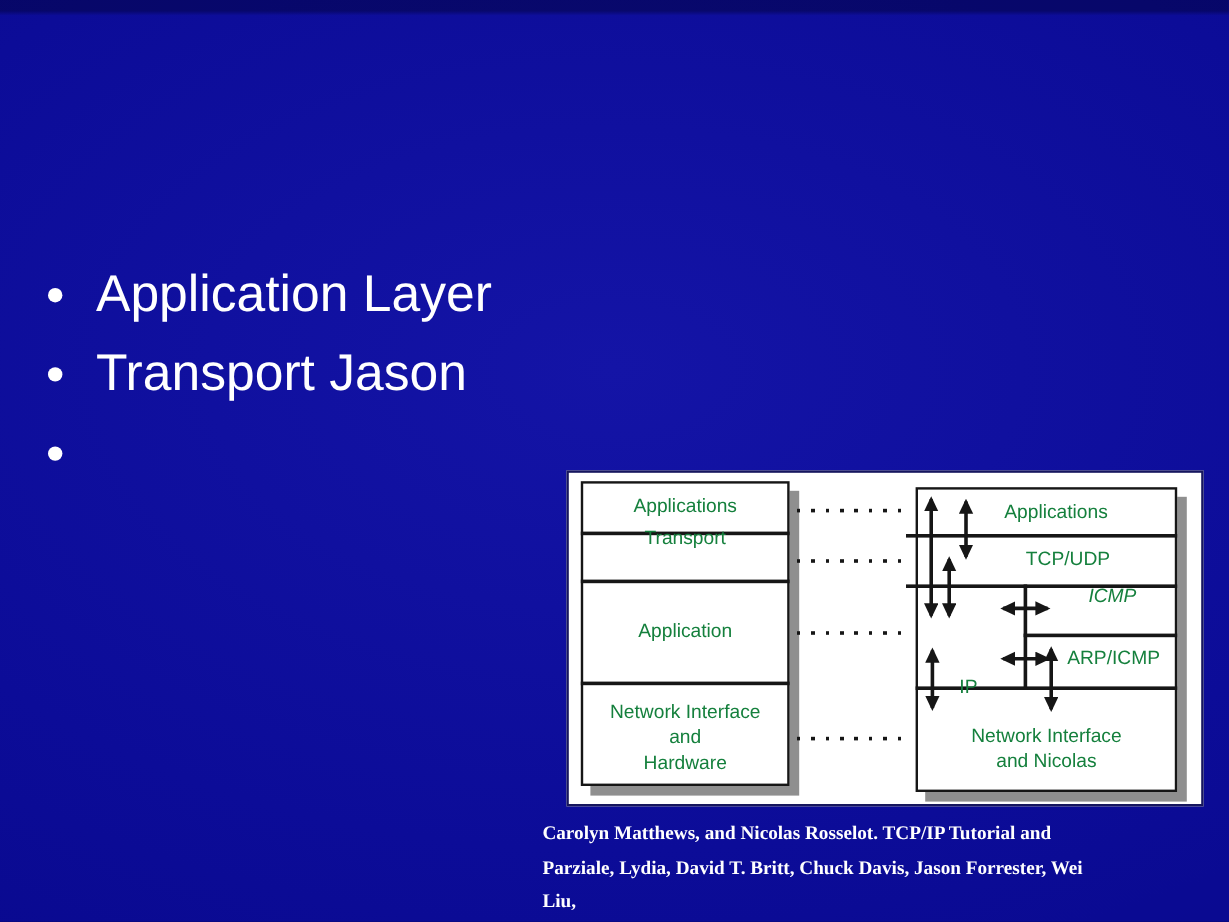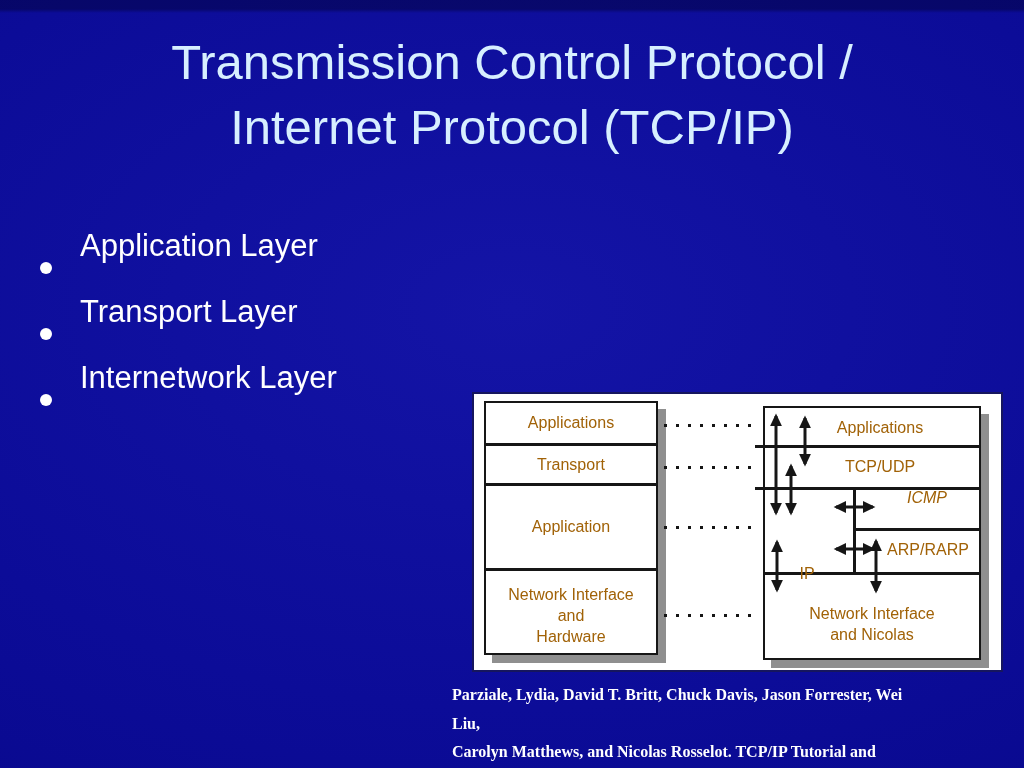--- a/index.html
+++ b/index.html
@@ -20,118 +20,113 @@
     font-size:49px;line-height:65px;font-weight:400;
     letter-spacing:0px;margin:0;
   }
 
   
   .bullets{
     position:absolute;left:40px;top:217px;width:420px;
     list-style:none;margin:0;padding:0;
   }
   .bullets li{
-    display:flex;align-items:flex-end;
-    color:#ffffff;font-size:31px;line-height:57px;
+    display:flex;align-items:flex-start;
+    color:#ffffff;font-size:43px;line-height:57px;
     margin-bottom:9px;
   }
   .bullet-dot{
     flex:0 0 12px;width:12px;height:12px;border-radius:50%;
     background:#ffffff;margin-top:23px;margin-right:28px;
   }
 
   
   .panel{
     position:absolute;left:472px;top:392px;width:531px;height:280px;
     box-sizing:border-box;background:#ffffff;border:2px solid #16165e;
   }
   .panel *{box-sizing:border-box;}
   .abs{position:absolute;}
   .shadow{background:#8f8f8f;}
   .stackbox{background:#ffffff;border:2px solid #161616;}
   .hline{background:#161616;height:3px;}
   .vline{background:#161616;width:3px;}
   .dlabel{
     position:absolute;transform:translate(-50%,-50%);
-    color:#a16207;font-size:16px;line-height:21px;
+    color:#15803d;font-size:16px;line-height:21px;
     text-align:center;white-space:nowrap;
   }
   .dots{
     position:absolute;height:3px;width:87px;
     background:repeating-linear-gradient(90deg,#161616 0 3px,transparent 3px 12px);
   }
   .arrows{position:absolute;left:0;top:0;}
 
   
   .citation{
     position:absolute;left:452px;top:681px;width:480px;
     color:#ffffff;font-family:"Liberation Serif",serif;
     font-weight:bold;font-size:16px;line-height:28.5px;
   }
 </style>
 </head>
 <body>
 
 <div class="slide">
 
-  <h1 class="title">
-    <div>Transmission Control Protocol /</div>
-    <div>Internet Protocol (TCP/IP)</div>
-  </h1>
 
   <ul class="bullets">
     <li>
       <span class="bullet-dot"></span>
       <span>Application Layer</span>
     </li>
     <li>
       <span class="bullet-dot"></span>
-      <span>Transport Layer</span>
+      <span>Transport Jason</span>
     </li>
     <li>
       <span class="bullet-dot"></span>
-      <span>Internetwork Layer</span>
     </li>
   </ul>
 
   <div class="panel">
 
     <div class="abs shadow" style="left:18px;top:15px;width:174px;height:254px;"></div>
     <div class="abs shadow" style="left:297px;top:20px;width:218px;height:254px;"></div>
 
     <div class="abs stackbox" style="left:10px;top:7px;width:174px;height:254px;"></div>
     <div class="abs hline" style="left:10px;top:49px;width:174px;"></div>
     <div class="abs hline" style="left:10px;top:89px;width:174px;"></div>
     <div class="abs hline" style="left:10px;top:174px;width:174px;"></div>
     <div class="dlabel" style="left:97px;top:28px;">Applications</div>
-    <div class="dlabel" style="left:97px;top:70px;text-align:right;">Transport</div>
+    <div class="dlabel" style="left:97px;top:55px;text-align:right;">Transport</div>
     <div class="dlabel" style="left:97px;top:132px;">Application</div>
     <div class="dlabel" style="left:97px;top:221px;">
       <div>Network Interface</div>
       <div>and</div>
       <div>Hardware</div>
     </div>
 
     <div class="dots" style="left:190px;top:30px;"></div>
     <div class="dots" style="left:190px;top:72px;"></div>
     <div class="dots" style="left:190px;top:132px;"></div>
     <div class="dots" style="left:190px;top:220px;"></div>
 
     <div class="abs stackbox" style="left:289px;top:12px;width:218px;height:254px;"></div>
     <div class="abs hline" style="left:281px;top:51px;width:226px;"></div>
     <div class="abs hline" style="left:281px;top:93px;width:226px;"></div>
     <div class="abs hline" style="left:289px;top:178px;width:218px;"></div>
     <div class="abs vline" style="left:379px;top:93px;height:88px;"></div>
     <div class="abs hline" style="left:379px;top:134px;width:128px;"></div>
 
     <div class="dlabel" style="left:406px;top:33px;">Applications</div>
-    <div class="dlabel" style="left:406px;top:72px;">TCP/UDP</div>
+    <div class="dlabel" style="left:416px;top:72px;">TCP/UDP</div>
     <div class="dlabel" style="left:333px;top:137px;margin-top:42px;">IP</div>
     <div class="dlabel" style="left:453px;top:103px;font-style:italic;">ICMP</div>
-    <div class="dlabel" style="left:454px;top:155px;">ARP/RARP</div>
+    <div class="dlabel" style="left:454px;top:155px;">ARP/ICMP</div>
     <div class="dlabel" style="left:398px;top:230px;">
       <div>Network Interface</div>
       <div>and Nicolas</div>
     </div>
 
     <svg class="arrows" width="527" height="276" viewBox="0 0 527 276">
       <defs>
         <marker id="ah" markerWidth="4.6" markerHeight="4.2" refX="3.4" refY="2" orient="auto-start-reverse" markerUnits="strokeWidth">
           <path d="M0,0 L4.2,2 L0,4 Z" fill="#161616"></path>
         </marker>
@@ -142,18 +137,18 @@
         <path d="M317,72 L317,119" marker-start="url(#ah)" marker-end="url(#ah)"></path>
         <path d="M303,148 L303,196" marker-start="url(#ah)" marker-end="url(#ah)"></path>
         <path d="M402,147 L402,197" marker-start="url(#ah)" marker-end="url(#ah)"></path>
         <path d="M362,113 L399,113" marker-start="url(#ah)" marker-end="url(#ah)"></path>
         <path d="M362,155 L399,155" marker-start="url(#ah)" marker-end="url(#ah)"></path>
       </g>
     </svg>
   </div>
 
   <div class="citation">
+    <div>Carolyn Matthews, and Nicolas Rosselot. TCP/IP Tutorial and</div>
     <div>Parziale, Lydia, David T. Britt, Chuck Davis, Jason Forrester, Wei Liu,</div>
-    <div>Carolyn Matthews, and Nicolas Rosselot. TCP/IP Tutorial and</div>
     <div>Technical Overview. 8th. 2006.</div>
   </div>
 
 </div>
 
 </body></html>

